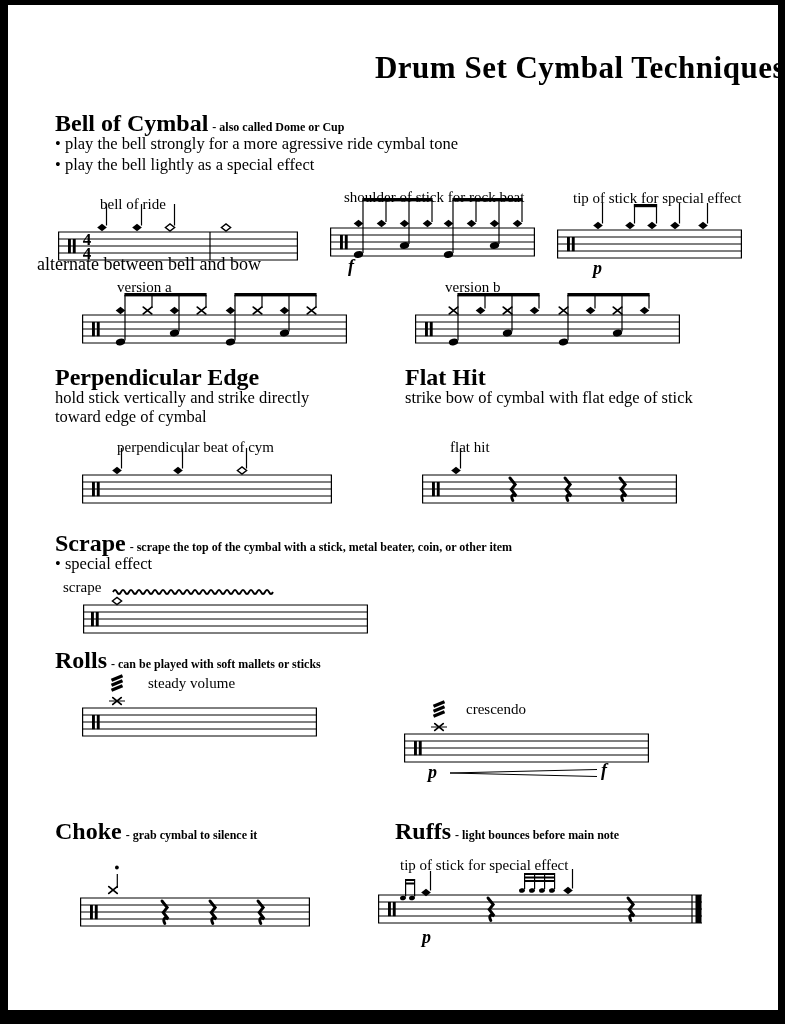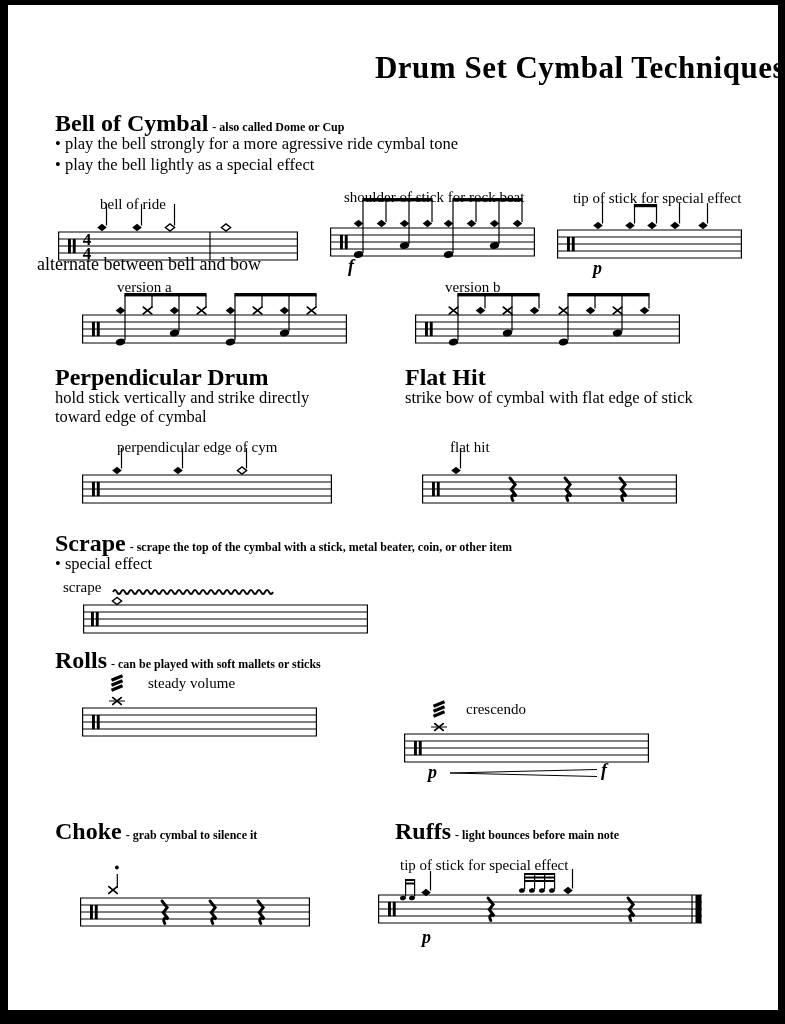--- a/index.html
+++ b/index.html
@@ -208,32 +208,32 @@
       <use href="#xh" x="202.5" y="35.5"></use>
         <use href="#ov" x="202.5" y="58"></use>
         <line class="stem" x1="207" y1="20" x2="207" y2="56.5"></line>
       <use href="#dhf" x="229.5" y="35.5"></use>
         <line class="stem" x1="234" y1="20" x2="234" y2="33.5"></line>
     </svg>
   </div>
 
   
   <div class="heading" style="left:55px;top:364px;">
-    <span class="hb">Perpendicular Drum</span>
+    <span class="hb">Perpendicular Edge</span>
   </div>
   <div class="desc" style="left:55px;top:388px;text-align:right;">hold stick vertically and strike directly</div>
   <div class="desc" style="left:55px;top:407px;">toward edge of cymbal</div>
   <div class="heading" style="left:405px;top:364px;">
     <span class="hb">Flat Hit</span>
   </div>
   <div class="desc" style="left:405px;top:388px;">strike bow of cymbal with flat edge of stick</div>
 
   
   <div class="staff" style="left:82px;top:435px;width:250px;height:92px;">
-    <span class="slabel" style="left:35px;top:4px;">perpendicular edge of cym</span>
+    <span class="slabel" style="left:35px;top:4px;">perpendicular beat of cym</span>
     <svg width="250" height="92">
       <path class="sl" d="M0,40 H250 M0,47 H250 M0,54 H250 M0,61 H250 M0,68 H250"></path>
       <line class="bar" x1="0.6" y1="40" x2="0.6" y2="68"></line>
       <line class="bar" x1="249.4" y1="40" x2="249.4" y2="68"></line>
       <use href="#clef" x="10" y="47"></use>
       <use href="#dhf" x="35" y="35.5"></use>
         <line class="stem" x1="39.5" y1="33.5" x2="39.5" y2="13"></line>
       <use href="#dhf" x="96" y="35.5"></use>
         <line class="stem" x1="100.5" y1="33.5" x2="100.5" y2="13"></line>
       <use href="#dho" x="160" y="35.5"></use>

